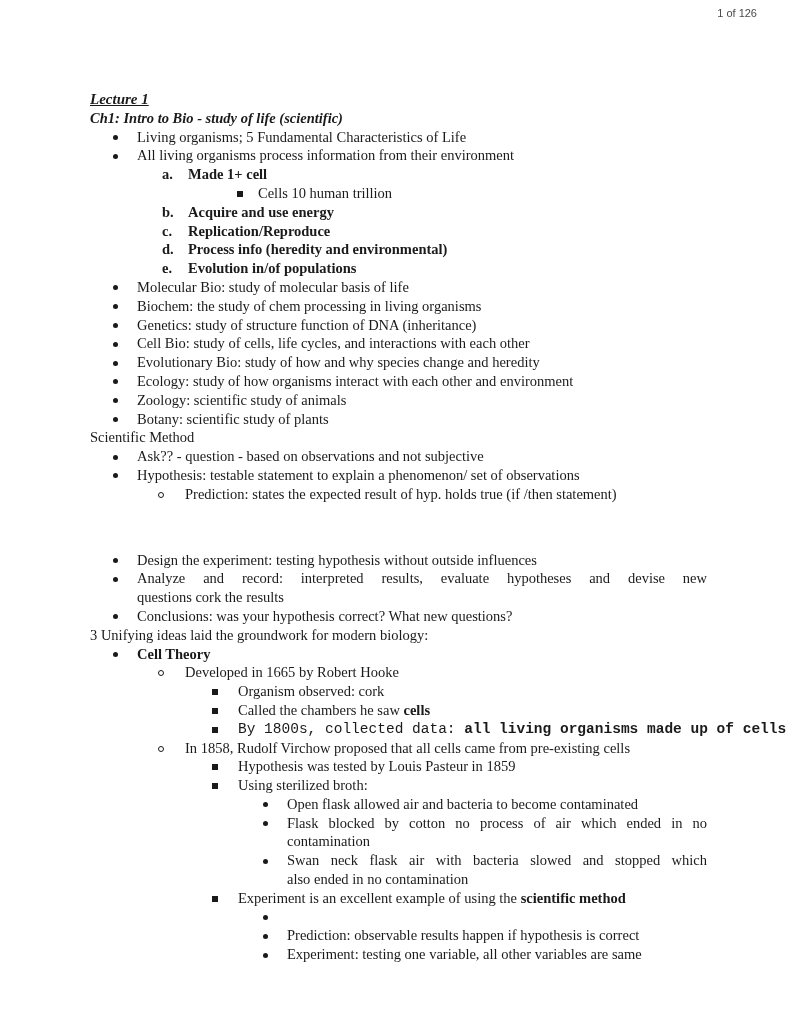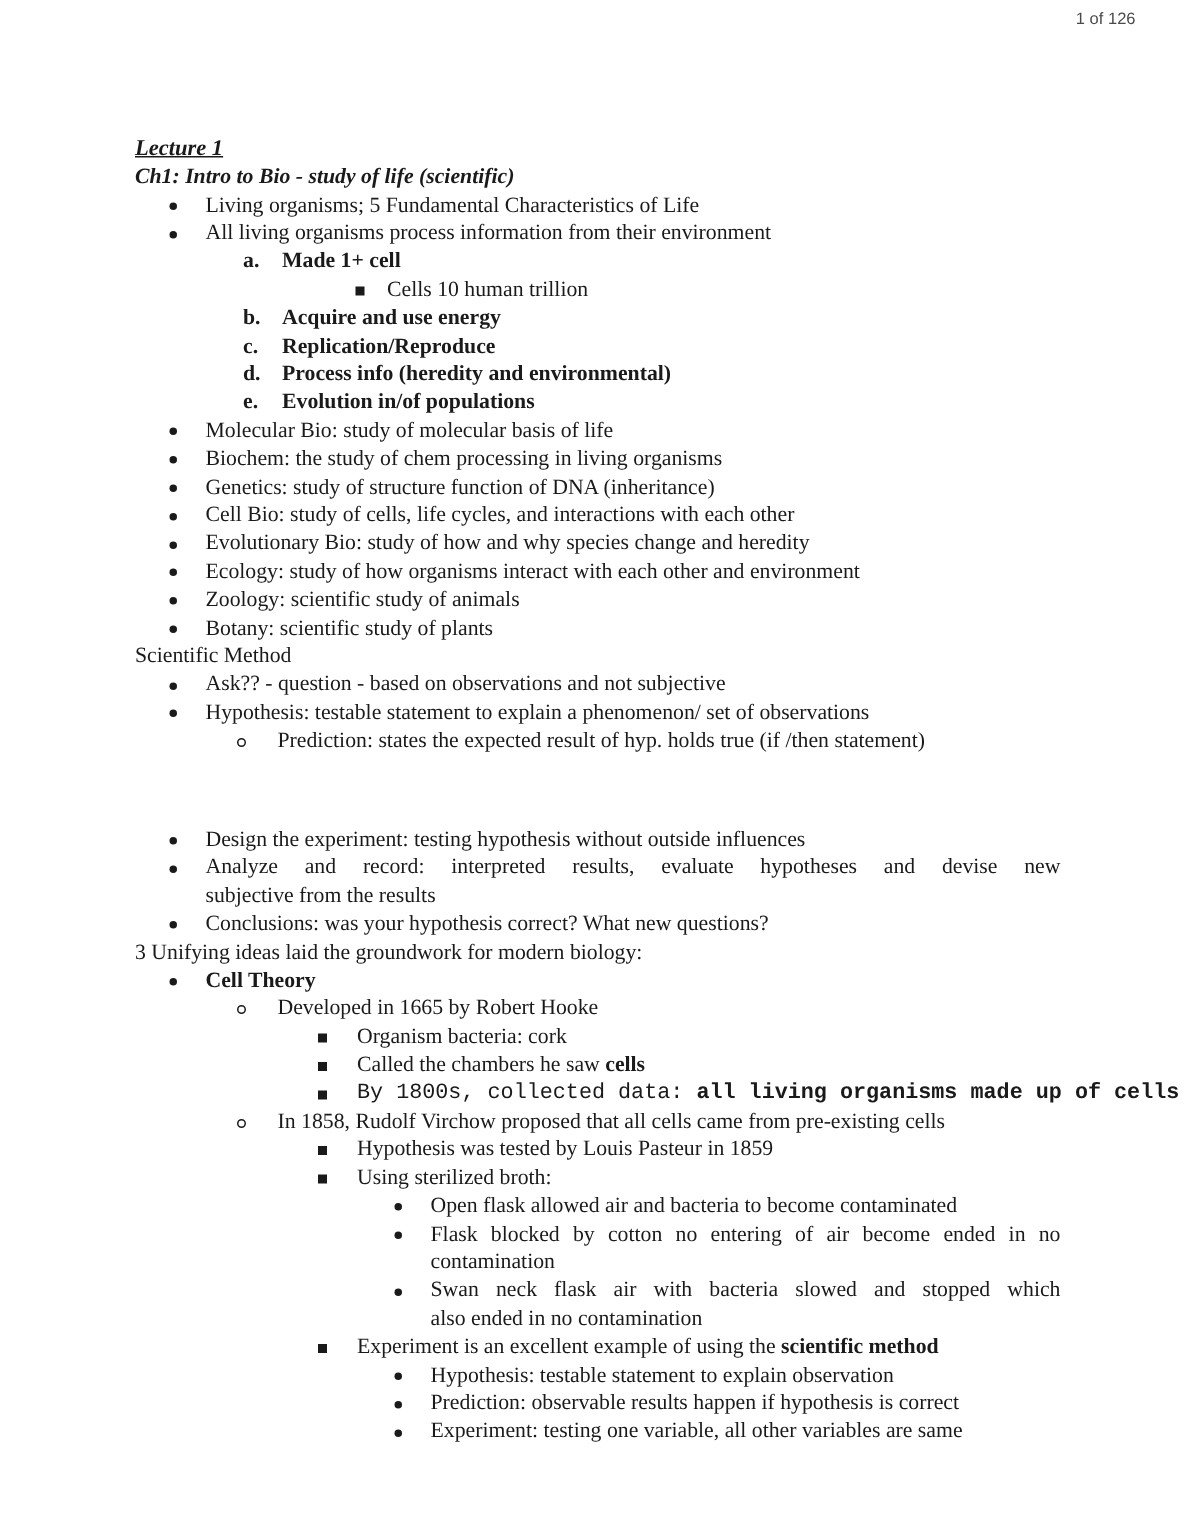--- a/index.html
+++ b/index.html
@@ -59,35 +59,35 @@
         <div class="line" style="padding-left: 47px;"><span class="marker mk-disc" style="left: 23px;"></span><span>Evolutionary Bio: study of how and why species change and heredity</span></div>
         <div class="line" style="padding-left: 47px;"><span class="marker mk-disc" style="left: 23px;"></span><span>Ecology: study of how organisms interact with each other and environment</span></div>
         <div class="line" style="padding-left: 47px;"><span class="marker mk-disc" style="left: 23px;"></span><span>Zoology: scientific study of animals</span></div>
         <div class="line" style="padding-left: 47px;"><span class="marker mk-disc" style="left: 23px;"></span><span>Botany: scientific study of plants</span></div>
         <div class="line" style="padding-left: 0px;"><span>Scientific Method</span></div>
         <div class="line" style="padding-left: 47px;"><span class="marker mk-disc" style="left: 23px;"></span><span>Ask?? - question - based on observations and not subjective</span></div>
         <div class="line" style="padding-left: 47px;"><span class="marker mk-disc" style="left: 23px;"></span><span>Hypothesis: testable statement to explain a phenomenon/ set of observations</span></div>
         <div class="line" style="padding-left: 95px;"><span class="marker mk-circle" style="left: 68px;"></span><span>Prediction: states the expected result of hyp. holds true (if /then statement)</span></div>
         <div class="line" style="padding-left: 47px; margin-top: 47px;"><span class="marker mk-disc" style="left: 23px;"></span><span>Design the experiment: testing hypothesis without outside influences</span></div>
         <div class="line stretch" style="padding-left: 47px;"><span class="marker mk-disc" style="left: 23px;"></span><span>Analyze and record: interpreted results, evaluate hypotheses and devise new</span></div>
-        <div class="line" style="padding-left: 47px;"><span>subjective from the results</span></div>
+        <div class="line" style="padding-left: 47px;"><span>questions cork the results</span></div>
         <div class="line" style="padding-left: 47px;"><span class="marker mk-disc" style="left: 23px;"></span><span>Conclusions: was your hypothesis correct? What new questions?</span></div>
         <div class="line" style="padding-left: 0px;"><span>3 Unifying ideas laid the groundwork for modern biology:</span></div>
         <div class="line" style="padding-left: 47px;"><span class="marker mk-disc" style="left: 23px;"></span><span class="st-b">Cell Theory</span></div>
         <div class="line" style="padding-left: 95px;"><span class="marker mk-circle" style="left: 68px;"></span><span>Developed in 1665 by Robert Hooke</span></div>
-        <div class="line" style="padding-left: 148px;"><span class="marker mk-square" style="left: 122px;"></span><span>Organism bacteria: cork</span></div>
+        <div class="line" style="padding-left: 148px;"><span class="marker mk-square" style="left: 122px;"></span><span>Organism observed: cork</span></div>
         <div class="line" style="padding-left: 148px;"><span class="marker mk-square" style="left: 122px;"></span><span>Called the chambers he saw </span><span class="st-b">cells</span></div>
         <div class="line" style="padding-left: 148px; font-family: Liberation Mono, monospace;"><span class="marker mk-square" style="left: 122px;"></span><span>By 1800s, collected data: </span><span class="st-b">all living organisms made up of cells</span></div>
         <div class="line" style="padding-left: 95px;"><span class="marker mk-circle" style="left: 68px;"></span><span>In 1858, Rudolf Virchow proposed that all cells came from pre-existing cells</span></div>
         <div class="line" style="padding-left: 148px;"><span class="marker mk-square" style="left: 122px;"></span><span>Hypothesis was tested by Louis Pasteur in 1859</span></div>
         <div class="line" style="padding-left: 148px;"><span class="marker mk-square" style="left: 122px;"></span><span>Using sterilized broth:</span></div>
         <div class="line" style="padding-left: 197px;"><span class="marker mk-disc" style="left: 173px;"></span><span>Open flask allowed air and bacteria to become contaminated</span></div>
-        <div class="line stretch" style="padding-left: 197px;"><span class="marker mk-disc" style="left: 173px;"></span><span>Flask blocked by cotton no entering of air become ended in no</span></div>
+        <div class="line stretch" style="padding-left: 197px;"><span class="marker mk-disc" style="left: 173px;"></span><span>Flask blocked by cotton no process of air which ended in no</span></div>
         <div class="line" style="padding-left: 197px;"><span>contamination</span></div>
         <div class="line stretch" style="padding-left: 197px;"><span class="marker mk-disc" style="left: 173px;"></span><span>Swan neck flask air with bacteria slowed and stopped which</span></div>
         <div class="line" style="padding-left: 197px;"><span>also ended in no contamination</span></div>
         <div class="line" style="padding-left: 148px;"><span class="marker mk-square" style="left: 122px;"></span><span>Experiment is an excellent example of using the </span><span class="st-b">scientific method</span></div>
-        <div class="line" style="padding-left: 197px;"><span class="marker mk-disc" style="left: 173px;"></span><span>Hypothesis: testable statement to explain observation</span></div>
+        <div class="line" style="padding-left: 197px;"><span class="marker mk-disc" style="left: 173px;"></span></div>
         <div class="line" style="padding-left: 197px;"><span class="marker mk-disc" style="left: 173px;"></span><span>Prediction: observable results happen if hypothesis is correct</span></div>
         <div class="line" style="padding-left: 197px;"><span class="marker mk-disc" style="left: 173px;"></span><span>Experiment: testing one variable, all other variables are same</span></div>
       </div>
   </div>
 </div>
 
 </body></html>

